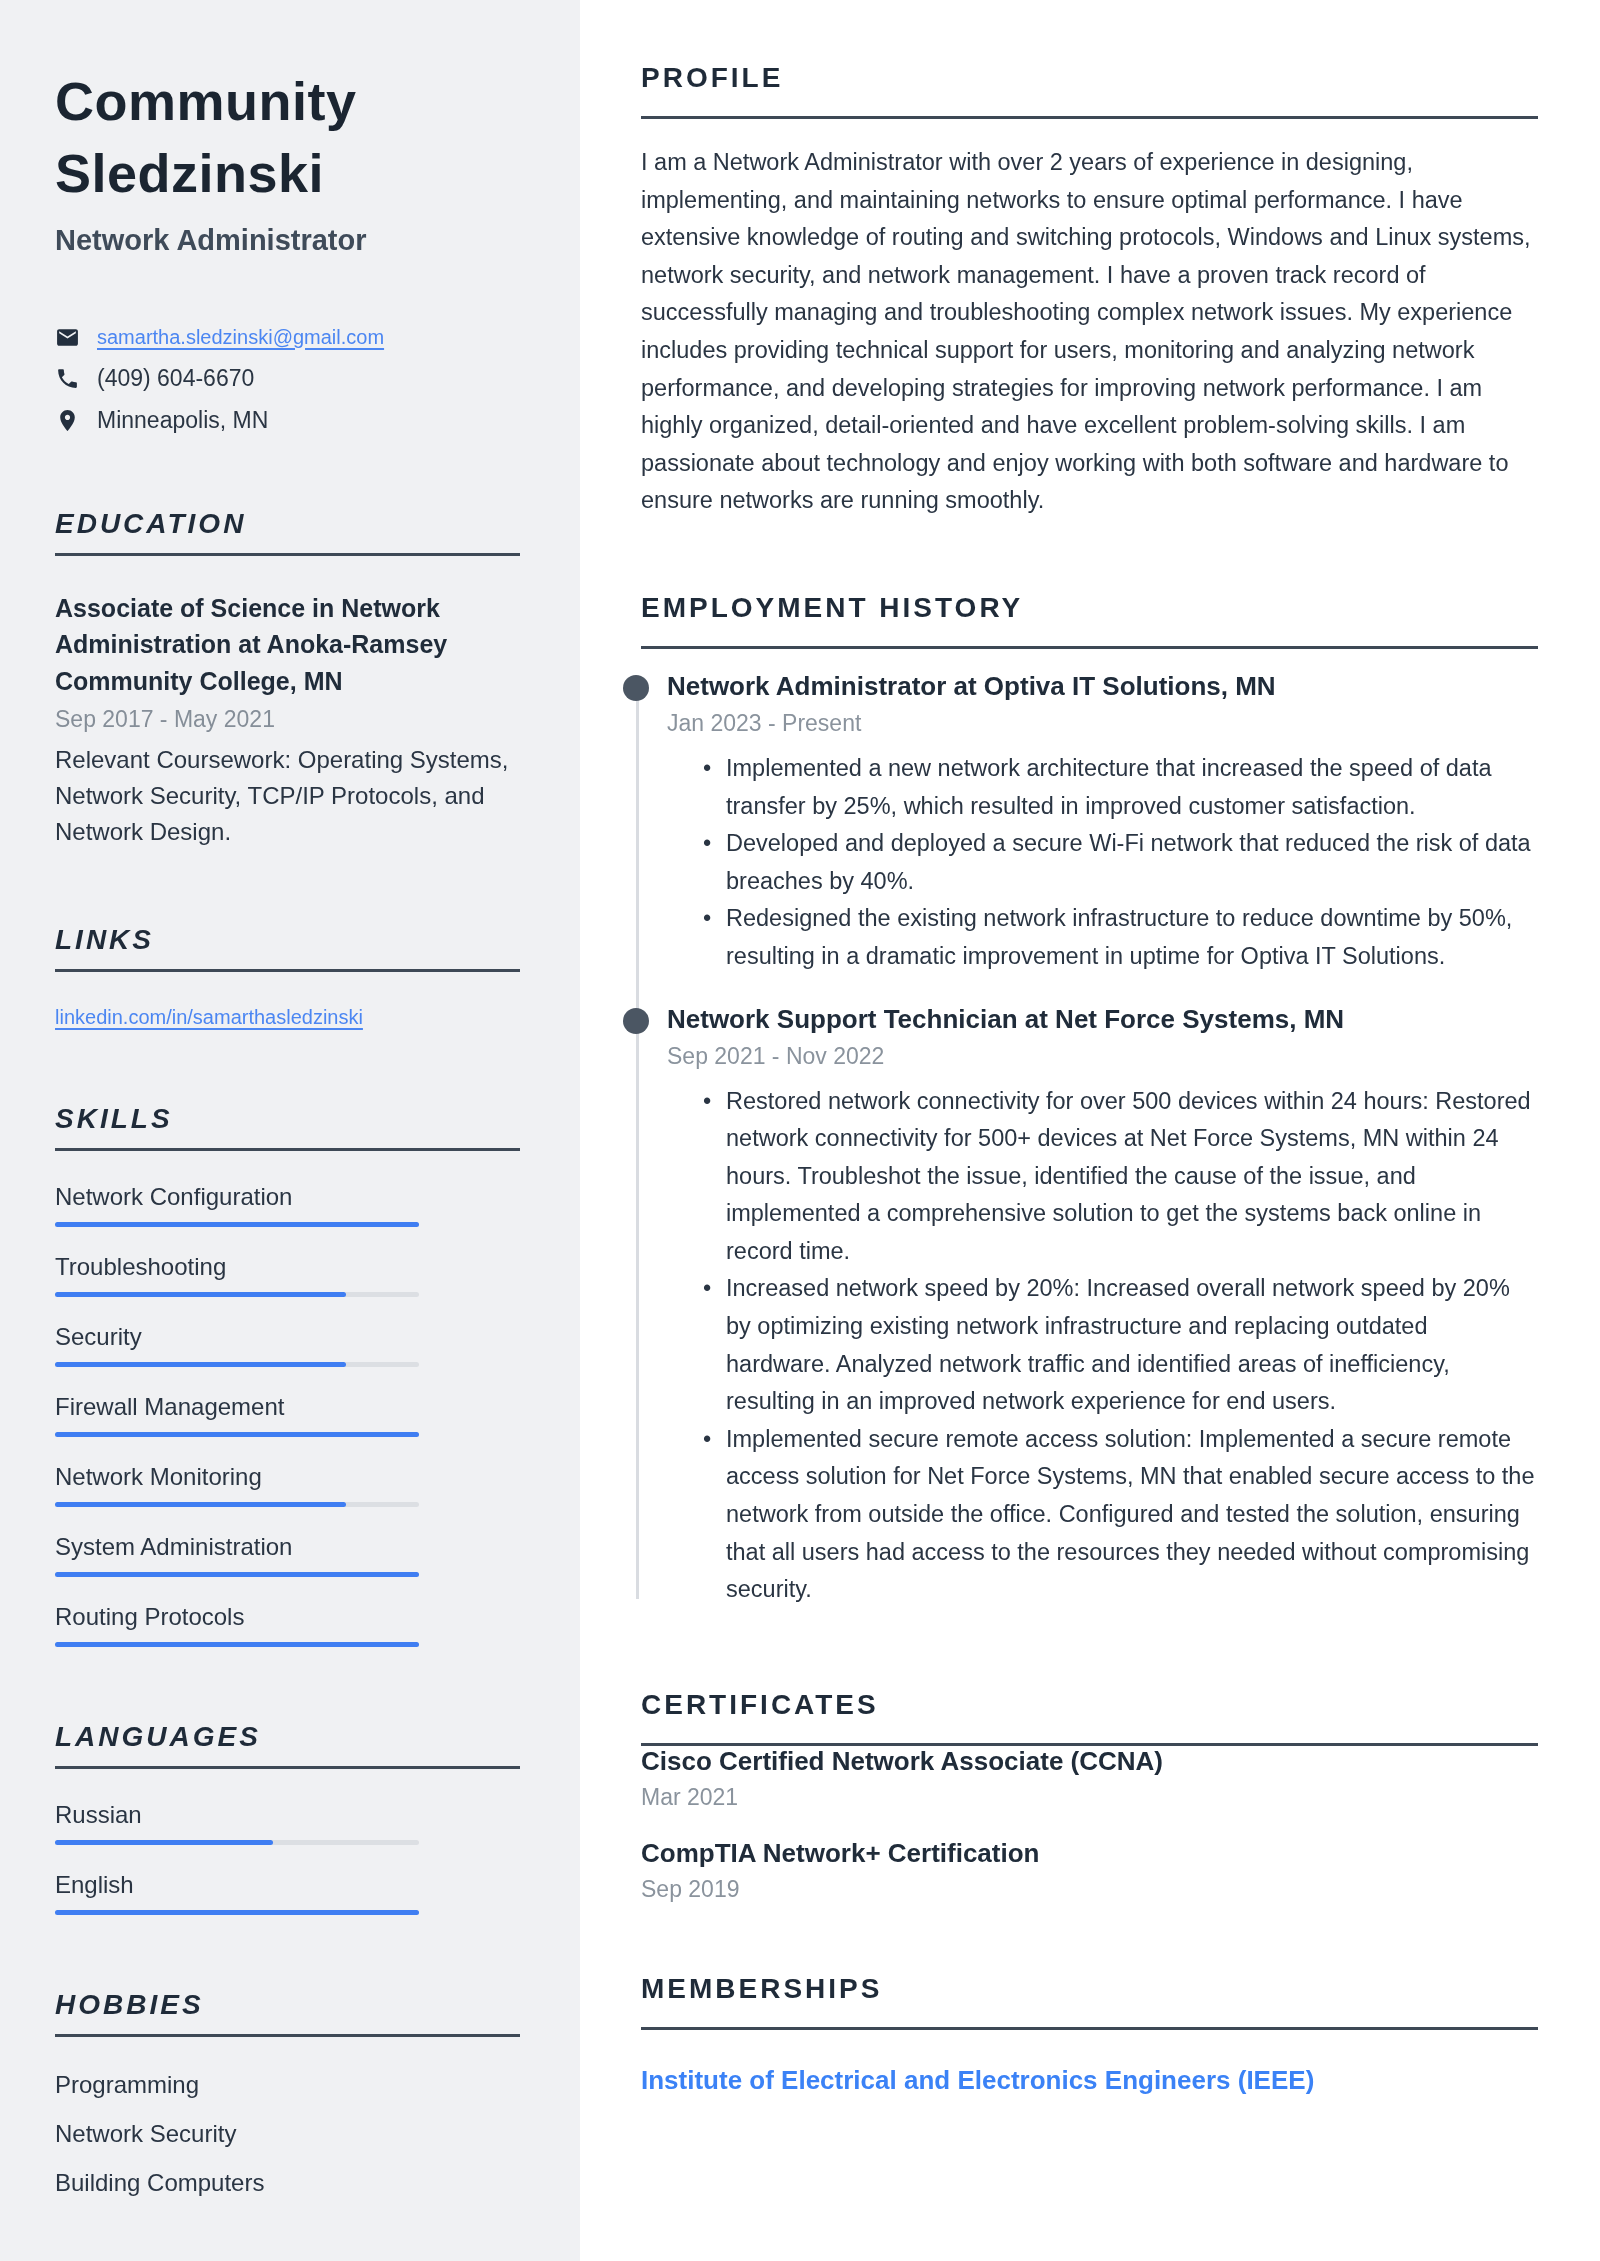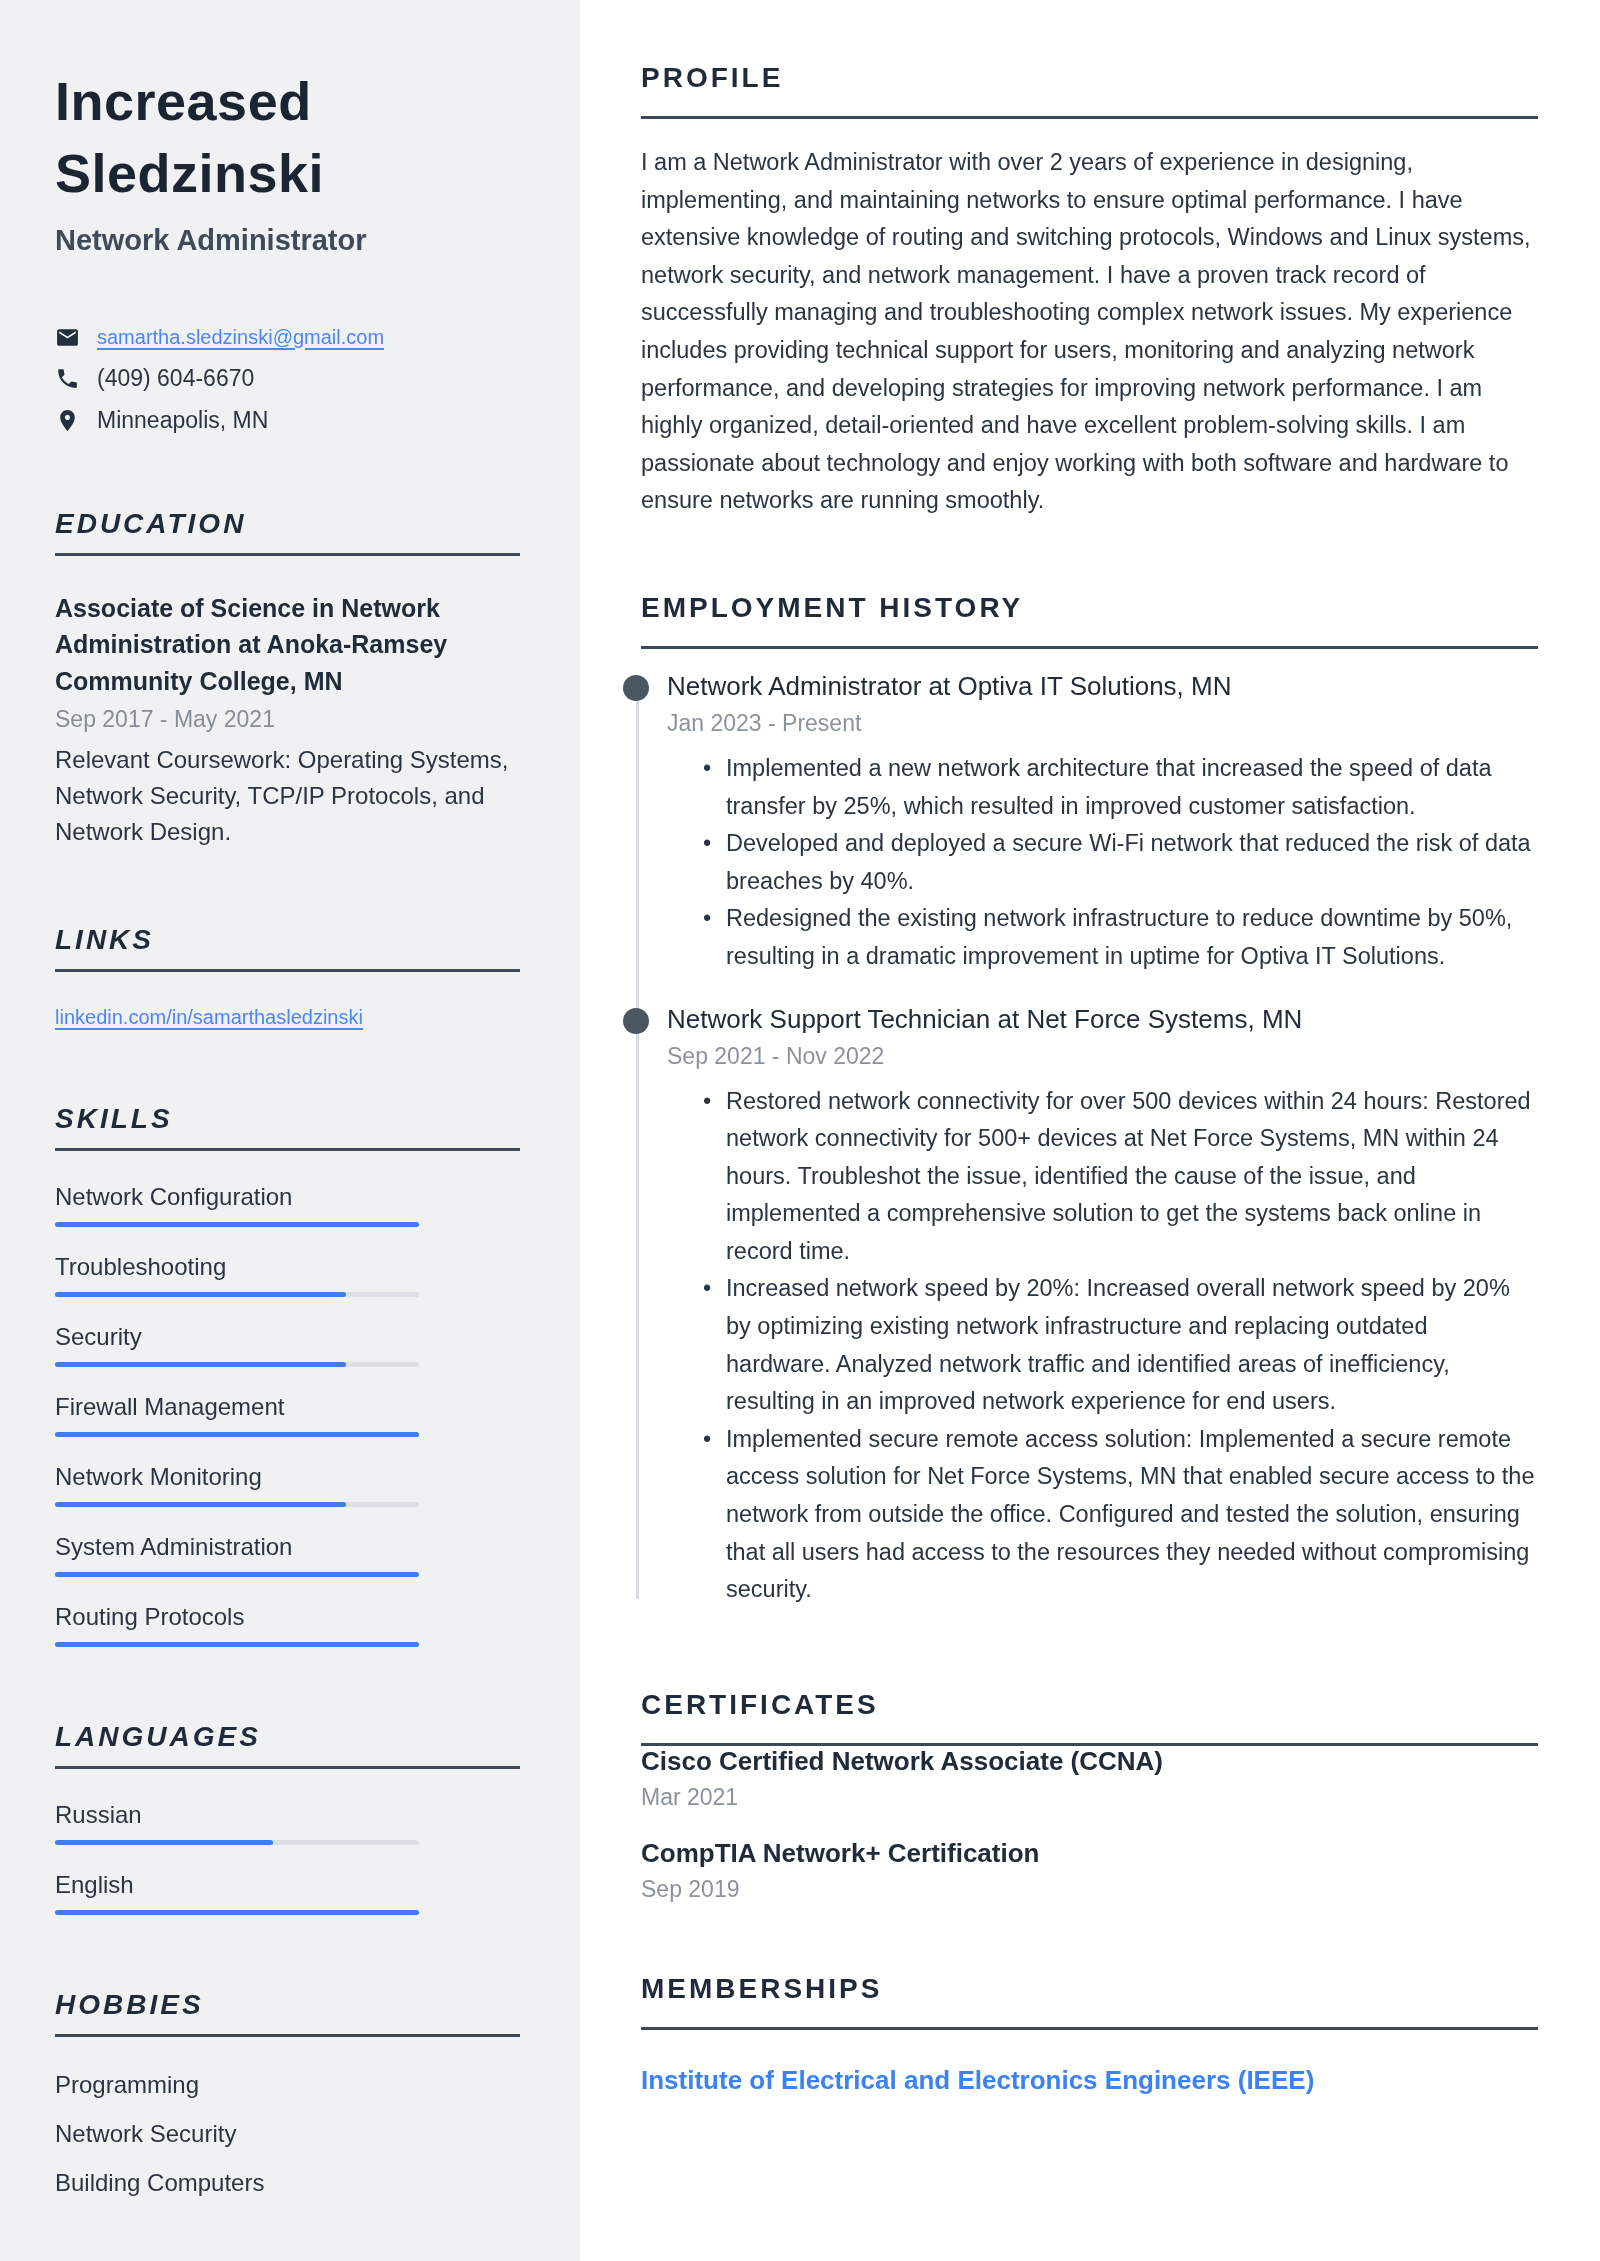--- a/index.html
+++ b/index.html
@@ -79,21 +79,21 @@
     position: absolute; left: -5px; top: 14px; bottom: 10px;
     width: 3px; background: #d9dce1;
   }
   .job { position: relative; padding-left: 26px; }
   .job + .job { margin-top: 28px; }
   .timeline-dot {
     position: absolute; left: -18px; top: 4px;
     width: 26px; height: 26px; border-radius: 50%;
     background: #4b5663;
   }
-  .job-title { font-size: 26px; font-weight: 400; color: #202c3a; }
+  .job-title { font-size: 26px; font-weight: 700; color: #202c3a; }
   .job-date { margin-top: 8px; margin-bottom: 13px; font-size: 23px; color: #8a939d; }
   .job-bullets { list-style: none; margin-left: 36px; }
   .job-bullets li {
     position: relative; padding-left: 23px;
     font-size: 23.5px; line-height: 1.6; color: #2a3543;
   }
   .job-bullets li::before {
     content: "\2022"; position: absolute; left: 0; top: 0;
     color: #2a3543; font-size: 23.5px;
   }
@@ -107,21 +107,21 @@
   .memberships-section { margin-top: 70px; }
   .membership-name { margin-top: 35px; font-size: 26px; font-weight: 700; color: #3b82f6; }
 </style>
 </head>
 <body>
 
 <div class="page">
 
   <aside class="sidebar">
 
-    <h1 class="person-name">Increased Sledzinski</h1>
+    <h1 class="person-name">Community Sledzinski</h1>
     <div class="person-title">Network Administrator</div>
 
     <div class="contact">
       <div class="contact-row">
         <span class="cicon">
           <svg viewBox="0 0 24 24">
               <path d="M20 4H4c-1.1 0-2 .9-2 2v12c0 1.1.9 2 2 2h16c1.1 0 2-.9 2-2V6c0-1.1-.9-2-2-2zm0 4l-8 5-8-5V6l8 5 8-5v2z"></path>
             </svg>
         </span>
         <a class="blue-link" href="#">samartha.sledzinski@gmail.com</a>

